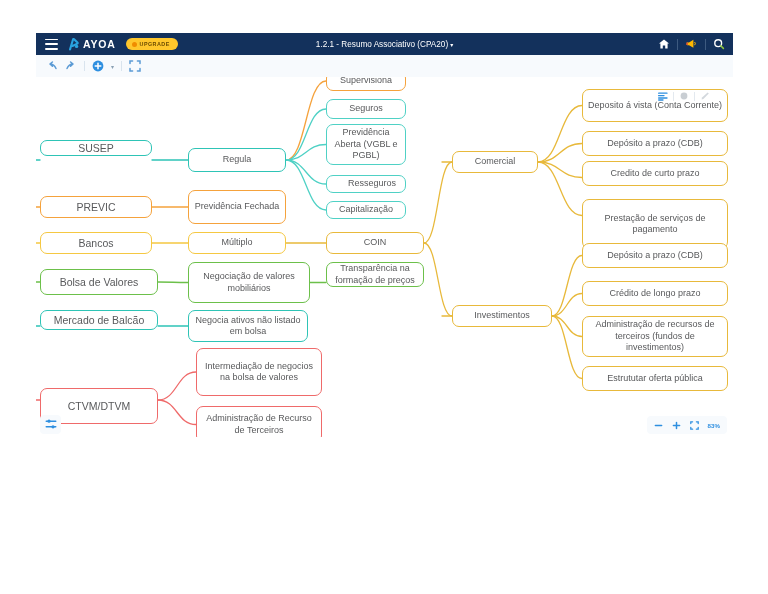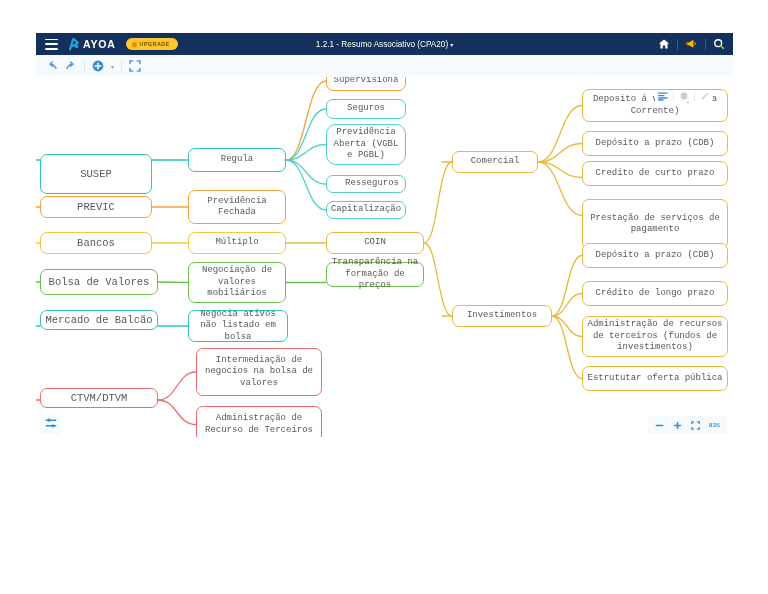--- a/index.html
+++ b/index.html
@@ -24,21 +24,21 @@
   .hdr-right .sep{width:1px;height:11px;background:#3d5a80;}
   .hdr-ico{cursor:pointer;display:flex;align-items:center;}
 
   
   .toolbar{position:absolute;left:0;top:22px;width:697px;height:22px;background:#f7fafd;border-bottom:1px solid #eef3f8;display:flex;align-items:center;padding-left:10px;gap:7px;}
   .tb-ico{cursor:pointer;display:flex;align-items:center;justify-content:center;}
   .tb-sep{width:1px;height:10px;background:#d9e4ee;}
   .caret-sm{font-size:6px;color:#8aa0b4;}
 
   
-  .canvas{position:absolute;left:0;top:44px;width:697px;height:360px;background:#ffffff;overflow:hidden;font-family:Liberation Mono, monospace;}
+  .canvas{position:absolute;left:0;top:44px;width:697px;height:360px;background:#ffffff;overflow:hidden;}
   svg.links{position:absolute;left:0;top:0;width:697px;height:360px;}
   .node{position:absolute;box-sizing:border-box;border:1.6px solid #ccc;border-radius:7px;background:#ffffff;
         display:flex;align-items:center;justify-content:center;text-align:center;
         color:#58595b;font-size:9px;line-height:11.5px;padding:2px 4px;cursor:pointer;}
   .node.big{font-size:10.5px;line-height:13px;}
 
   
   .node-tb{position:absolute;display:flex;align-items:center;gap:5px;background:#ffffff;padding:1px 3px;border-radius:3px;}
   .node-tb .sep{width:1px;height:9px;background:#e3e9ef;}
   .node-tb .it{cursor:pointer;display:flex;align-items:center;}
@@ -166,30 +166,30 @@
         <path d="M406 85 H416" fill="none" stroke="#e8b93b" stroke-width="1.3" stroke-linecap="round"></path>
         <path d="M406 239 H416" fill="none" stroke="#e8b93b" stroke-width="1.3" stroke-linecap="round"></path>
       </svg>
     <div id="nodes">
         <div class="node" style="left: 290px; top: -6px; width: 80px; height: 20px; border-color: rgb(245, 162, 60);">
           <span>Supervisiona</span>
         </div>
         <div class="node" style="left: 290px; top: 22px; width: 80px; height: 20px; border-color: rgb(79, 209, 197);">
           <span>Seguros</span>
         </div>
-        <div class="node" style="left: 290px; top: 47px; width: 80px; height: 41px; border-color: rgb(79, 209, 197); border-radius: 10px;">
+        <div class="node" style="left: 290px; top: 47px; width: 80px; height: 41px; border-color: rgb(79, 209, 197);">
           <span>Previdência Aberta (VGBL e PGBL)</span>
         </div>
         <div class="node" style="left: 290px; top: 98px; width: 80px; height: 18px; border-color: rgb(79, 209, 197); padding-left: 16px;">
           <span>Resseguros</span>
         </div>
         <div class="node" style="left: 290px; top: 124px; width: 80px; height: 18px; border-color: rgb(79, 209, 197);">
           <span>Capitalização</span>
         </div>
-        <div class="node big" style="left: 4px; top: 77px; width: 112px; height: 40px; border-color: rgb(46, 196, 182);">
+        <div class="node big" style="left: 4px; top: 63px; width: 112px; height: 16px; border-color: rgb(46, 196, 182);">
           <span>SUSEP</span>
         </div>
         <div class="node" style="left: 152px; top: 71px; width: 98px; height: 24px; border-color: rgb(46, 196, 182);">
           <span>Regula</span>
         </div>
         <div class="node big" style="left: 4px; top: 119px; width: 112px; height: 22px; border-color: rgb(245, 162, 60);">
           <span>PREVIC</span>
         </div>
         <div class="node" style="left: 152px; top: 113px; width: 98px; height: 34px; border-color: rgb(245, 162, 60);">
           <span>Previdência Fechada</span>
@@ -199,33 +199,33 @@
         </div>
         <div class="node" style="left: 152px; top: 155px; width: 98px; height: 22px; border-color: rgb(245, 200, 66);">
           <span>Múltiplo</span>
         </div>
         <div class="node" style="left: 290px; top: 155px; width: 98px; height: 22px; border-color: rgb(232, 185, 59);">
           <span>COIN</span>
         </div>
         <div class="node big" style="left: 4px; top: 192px; width: 118px; height: 26px; border-color: rgb(108, 192, 74);">
           <span>Bolsa de Valores</span>
         </div>
-        <div class="node" style="left: 152px; top: 185px; width: 98px; height: 41px; border-color: rgb(108, 192, 74);">
+        <div class="node" style="left: 152px; top: 185px; width: 122px; height: 41px; border-color: rgb(108, 192, 74);">
           <span>Negociação de valores mobiliários</span>
         </div>
         <div class="node" style="left: 290px; top: 185px; width: 98px; height: 25px; border-color: rgb(108, 192, 74);">
           <span>Transparência na formação de preços</span>
         </div>
         <div class="node big" style="left: 4px; top: 233px; width: 118px; height: 20px; border-color: rgb(46, 196, 182);">
           <span>Mercado de Balcão</span>
         </div>
-        <div class="node" style="left: 152px; top: 233px; width: 100px; height: 32px; border-color: rgb(46, 196, 182);">
+        <div class="node" style="left: 152px; top: 233px; width: 120px; height: 32px; border-color: rgb(46, 196, 182);">
           <span>Negocia ativos não listado em bolsa</span>
         </div>
-        <div class="node big" style="left: 4px; top: 311px; width: 118px; height: 20px; border-color: rgb(239, 106, 106);">
+        <div class="node big" style="left: 4px; top: 311px; width: 118px; height: 36px; border-color: rgb(239, 106, 106);">
           <span>CTVM/DTVM</span>
         </div>
         <div class="node" style="left: 160px; top: 271px; width: 126px; height: 48px; border-color: rgb(239, 106, 106);">
           <span>Intermediação de negocios na bolsa de valores</span>
         </div>
         <div class="node" style="left: 160px; top: 329px; width: 126px; height: 37px; border-color: rgb(239, 106, 106);">
           <span>Administração de Recurso de Terceiros</span>
         </div>
         <div class="node" style="left: 416px; top: 74px; width: 86px; height: 22px; border-color: rgb(232, 185, 59);">
           <span>Comercial</span>

